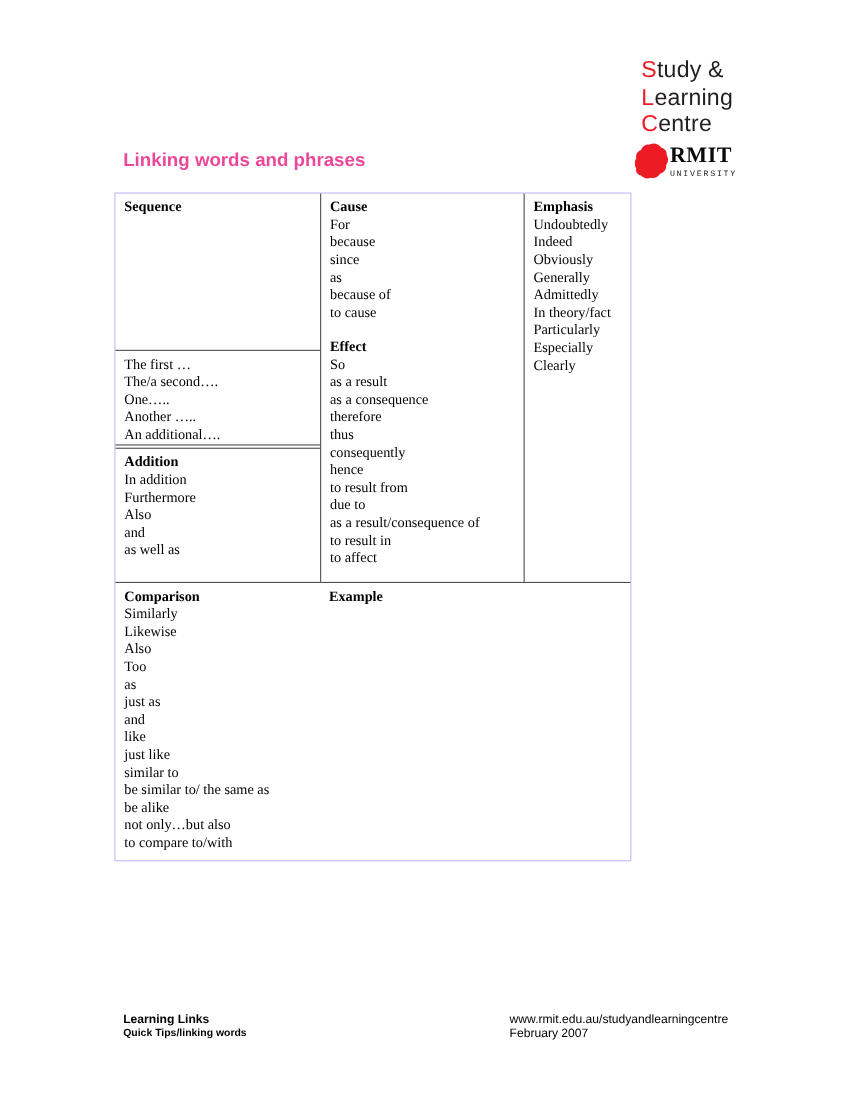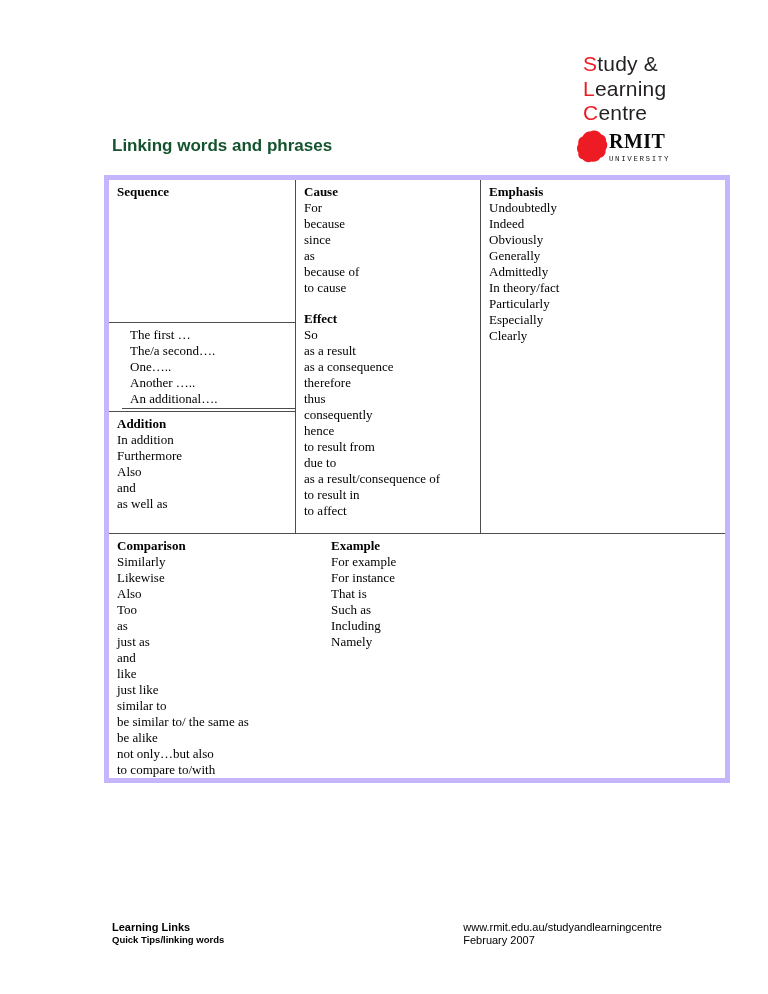--- a/index.html
+++ b/index.html
@@ -9,21 +9,21 @@
     position: relative;
     font-family: "Liberation Serif", serif;
     color: #000;
     overflow: hidden;
   }
 
   
   .page-title {
     position: absolute; left: 112px; top: 136px;
     font-family: "Liberation Sans", sans-serif;
-    font-weight: 700; font-size: 17px; color: #14532d; text-align: right;
+    font-weight: 700; font-size: 17px; color: #ec4899; text-align: right;
   }
   .slc-logo {
     position: absolute; left: 583px; top: 52px;
     font-family: "Liberation Sans", sans-serif;
     font-size: 21px; line-height: 24.5px; color: #231f20;
     letter-spacing: 0.2px;
   }
   .slc-initial { color: #ED1C24; }
   .rmit-logo {
     position: absolute; left: 577px; top: 129px;
@@ -38,32 +38,32 @@
   }
   .rmit-university {
     font-family: Liberation Mono, monospace;
     font-size: 7.5px; letter-spacing: 1.6px; color: #1a1a1a;
     margin-top: 1px; text-align: right;
   }
 
   
   .linking-table {
     position: absolute; left: 104px; top: 175px;
-    width: 626px; height: 608px;
-    border: 5px solid #c4b5fd;
+    width: 470px; height: 608px;
+    border: 1px solid #c4b5fd;
     font-size: 13px; line-height: 16px;
   }
   .trow { display: flex; }
   .trow1 { height: 353px; }
-  .trow2 { height: 253px; border-top: 1px solid #4d4d4d; gap: 28px; }
+  .trow2 { height: 253px; border-top: 1px solid #4d4d4d; }
   .tcol { width: 186px; flex: 0 0 186px; }
   .tcol-mid { border-left: 1px solid #4d4d4d; border-right: 1px solid #4d4d4d; }
   .tcol1-inner { display: flex; flex-direction: column; height: 100%; }
   .box1 { height: 143px; border-bottom: 1px solid #4d4d4d; }
-  .box2 { height: 86px; border-bottom: 1px solid #4d4d4d; margin-left: 13px; }
+  .box2 { height: 86px; border-bottom: 1px solid #4d4d4d; }
   .box-gap { height: 2px; }
   .box3 { flex: 1 1 auto; border-top: 1px solid #4d4d4d; }
   .cell-pad { padding: 4px 4px 0 8px; }
   .sec-h { font-weight: 700; }
   .sec-lines { white-space: pre-line; }
   .effect-sec { margin-top: 15px; }
 
   
   .footer-left {
     position: absolute; left: 112px; top: 921px;
@@ -185,26 +185,20 @@
 similar to
 be similar to/ the same as
 be alike
 not only…but also
 to compare to/with</div>
       </div>
     </div>
     <div class="tcol cell-pad">
       <div>
         <div class="sec-h">Example</div>
-        <div class="sec-lines">For example
-For instance
-That is
-Such as
-Including
-Namely</div>
       </div>
     </div>
   </div>
 </div>
 
 <div class="footer-left">
   <div class="footer-left-title">Learning Links</div>
   <div class="footer-left-sub">Quick Tips/linking words</div>
 </div>
 <div class="footer-right">

